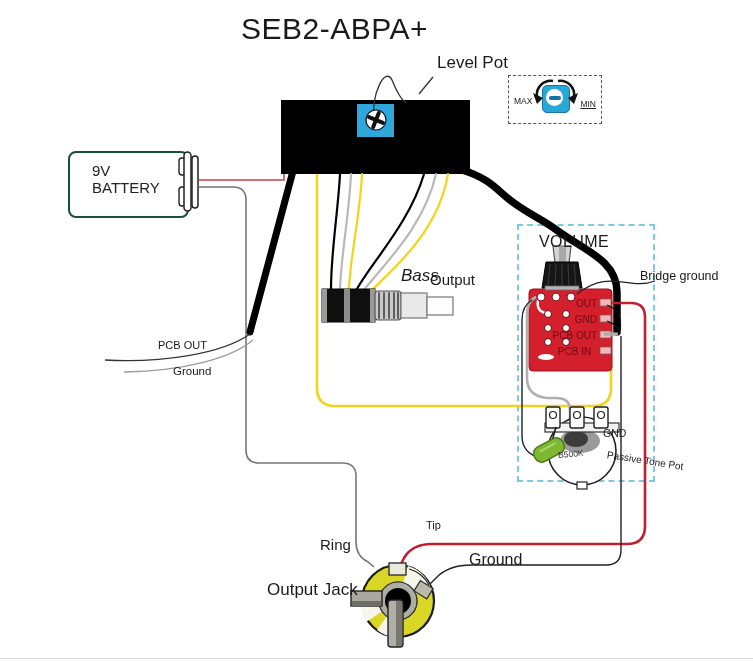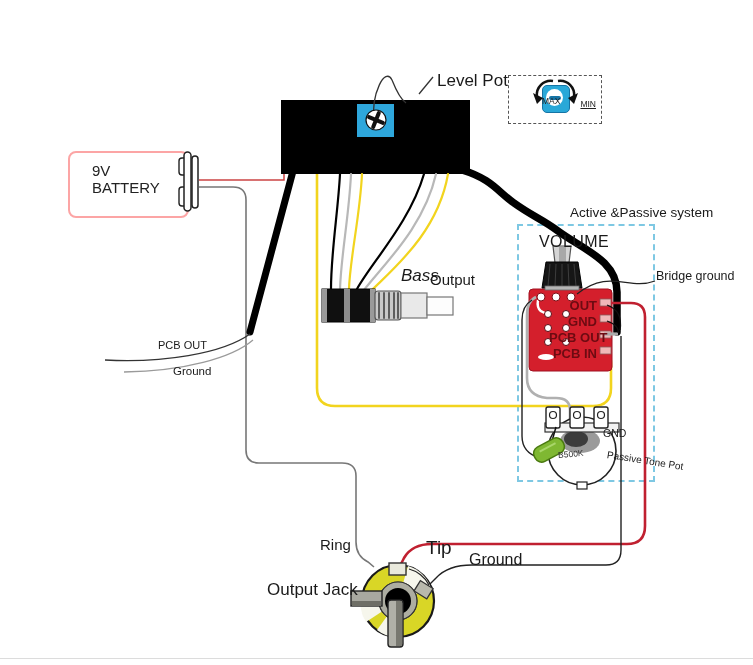--- a/index.html
+++ b/index.html
@@ -6,28 +6,28 @@
   #stage{position:relative;width:753px;height:665px;background:#ffffff;overflow:hidden;
          font-family:"Liberation Sans",sans-serif;} .layer2{z-index:2;} .lbl{position:absolute;z-index:3;color:#1a1a1a;white-space:nowrap;}
   #preamp-box{position:absolute;left:281px;top:100px;width:189px;height:74px;background:#000;z-index:1;}
   #preamp-trimmer{position:absolute;left:76px;top:4px;width:37px;height:33px;background:#2ea7dc;}
   #legend-box{position:absolute;left:508px;top:75px;width:92px;height:47px;border:1.6px dashed #555;z-index:3;}
   #legend-trimmer{position:absolute;left:33px;top:9px;width:26px;height:26px;background:#29a8d8;
                   border:1.5px solid #1574a5;border-radius:5px;}
   #legend-trimmer .screwface{position:absolute;left:3px;top:3px;width:17px;height:17px;background:#fff;border-radius:50%;}
   #legend-trimmer .slot{position:absolute;left:5.5px;top:9.5px;width:12px;height:4px;background:#1574a5;border-radius:2px;}
   .legend-word{position:absolute;font-size:8.5px;color:#222;}
-  #battery-box{position:absolute;left:68px;top:151px;width:117px;height:63px;border:2px solid #fca5a5;
+  #battery-box{position:absolute;left:68px;top:151px;width:117px;height:63px;border:2px solid #14532d;
                border-radius:8px;background:#fff;z-index:1;}
   .battery-text{padding:9px 0 0 22px;font-size:15px;line-height:17px;color:#222;}
   #system-dashed-box{position:absolute;left:517px;top:224px;width:134px;height:254px;
                      border:2px dashed #7ec8e3;z-index:1;}
   #bottom-rule{position:absolute;left:0;top:658px;width:753px;height:1px;background:#dcdcdc;z-index:1;}
   svg{position:absolute;left:0;top:0;}
-  .pad-lbl{font-size:13px;font-weight:bold;color:#6d0b12;text-align:right;}
+  .pad-lbl{font-size:10px;font-weight:normal;color:#6d0b12;text-align:right;}
 </style>
 </head>
 <body>
 
 <div id="stage">
 
   <div id="system-dashed-box"></div>
 
   <div id="preamp-box">
     <div id="preamp-trimmer"></div>
@@ -187,48 +187,48 @@
           <line x1="0" y1="-7.5" x2="0" y2="7.5"></line>
       </g>
     </g>
   </svg>
 
   <div id="legend-box">
     <div id="legend-trimmer">
       <div class="screwface"></div>
       <div class="slot"></div>
     </div>
-    <span class="legend-word" style="left:5px;top:20px;margin-left:28px;">MAX</span>
+    <span class="legend-word" style="left:5px;top:20px;">MAX</span>
     <span class="legend-word" style="right:5px;top:23px;text-decoration:underline;">MIN</span>
     <svg width="92" height="47" viewBox="0 0 92 47" style="left:0;top:0;">
       <path d="M44,5 A14,14 0 0 0 28,21" fill="none" stroke="#111" stroke-width="2.6"></path>
       <polygon points="24,17 28,28 34,22" fill="#111"></polygon>
       <path d="M49,5 A14,14 0 0 1 65,21" fill="none" stroke="#111" stroke-width="2.6"></path>
       <polygon points="69,17 65,28 59,22" fill="#111"></polygon>
     </svg>
   </div>
 
-  <div class="lbl" style="left:437px;top:71px;font-size:17px;">Level Pot</div>
+  <div class="lbl" style="left:241px;top:12px;font-size:30px;letter-spacing:0.5px;">SEB2-ABPA+</div>
+  <div class="lbl" style="left:437px;top:53px;font-size:17px;">Level Pot</div>
 
   <div class="lbl" style="left:158px;top:339px;font-size:11px;">PCB OUT</div>
   <div class="lbl" style="left:173px;top:365px;font-size:11.5px;">Ground</div>
 
   <div class="lbl" style="left:401px;top:266px;font-size:17px;font-style:italic;">Bass</div>
   <div class="lbl" style="left:430px;top:271px;font-size:15px;">Output</div>
 
-  <div class="lbl" style="left:570px;top:205px;font-size:13.5px;">Active &amp;Passive system</div>
   <div class="lbl" style="left:539px;top:233px;font-size:16px;letter-spacing:0.4px;">VOLUME</div>
-  <div class="lbl" style="left:656px;top:269px;font-size:12.5px;text-align:center;">Bridge ground</div>
+  <div class="lbl" style="left:640px;top:269px;font-size:12.5px;text-align:center;">Bridge ground</div>
   <div class="lbl" style="left:603px;top:427px;font-size:10.5px;">GND</div>
   <div class="lbl" style="left:558px;top:449px;font-size:8.5px;transform:rotate(-5deg);color:#333;">B500K</div>
   <div class="lbl" style="left:608px;top:449px;font-size:10px;transform:rotate(9deg);transform-origin:left top;">Passive Tone Pot</div>
 
   <div class="lbl pad-lbl" style="left:557px;top:298px;width:40px;">OUT</div>
   <div class="lbl pad-lbl" style="left:557px;top:314px;width:40px;">GND</div>
   <div class="lbl pad-lbl" style="left:549px;top:330px;width:48px;">PCB OUT</div>
-  <div class="lbl pad-lbl" style="left:552px;top:346px;width:45px;">PCB IN</div>
+  <div class="lbl pad-lbl" style="left:552px;top:346px;width:45px;text-align:center;">PCB IN</div>
 
   <div class="lbl" style="left:320px;top:536px;font-size:15px;text-align:center;">Ring</div>
-  <div class="lbl" style="left:426px;top:519px;font-size:19px;margin-top:18px;">Tip</div>
+  <div class="lbl" style="left:426px;top:519px;font-size:11px;">Tip</div>
   <div class="lbl" style="left:469px;top:551px;font-size:16px;">Ground</div>
   <div class="lbl" style="left:267px;top:580px;font-size:17px;">Output Jack</div>
 
 </div>
 
 </body></html>

